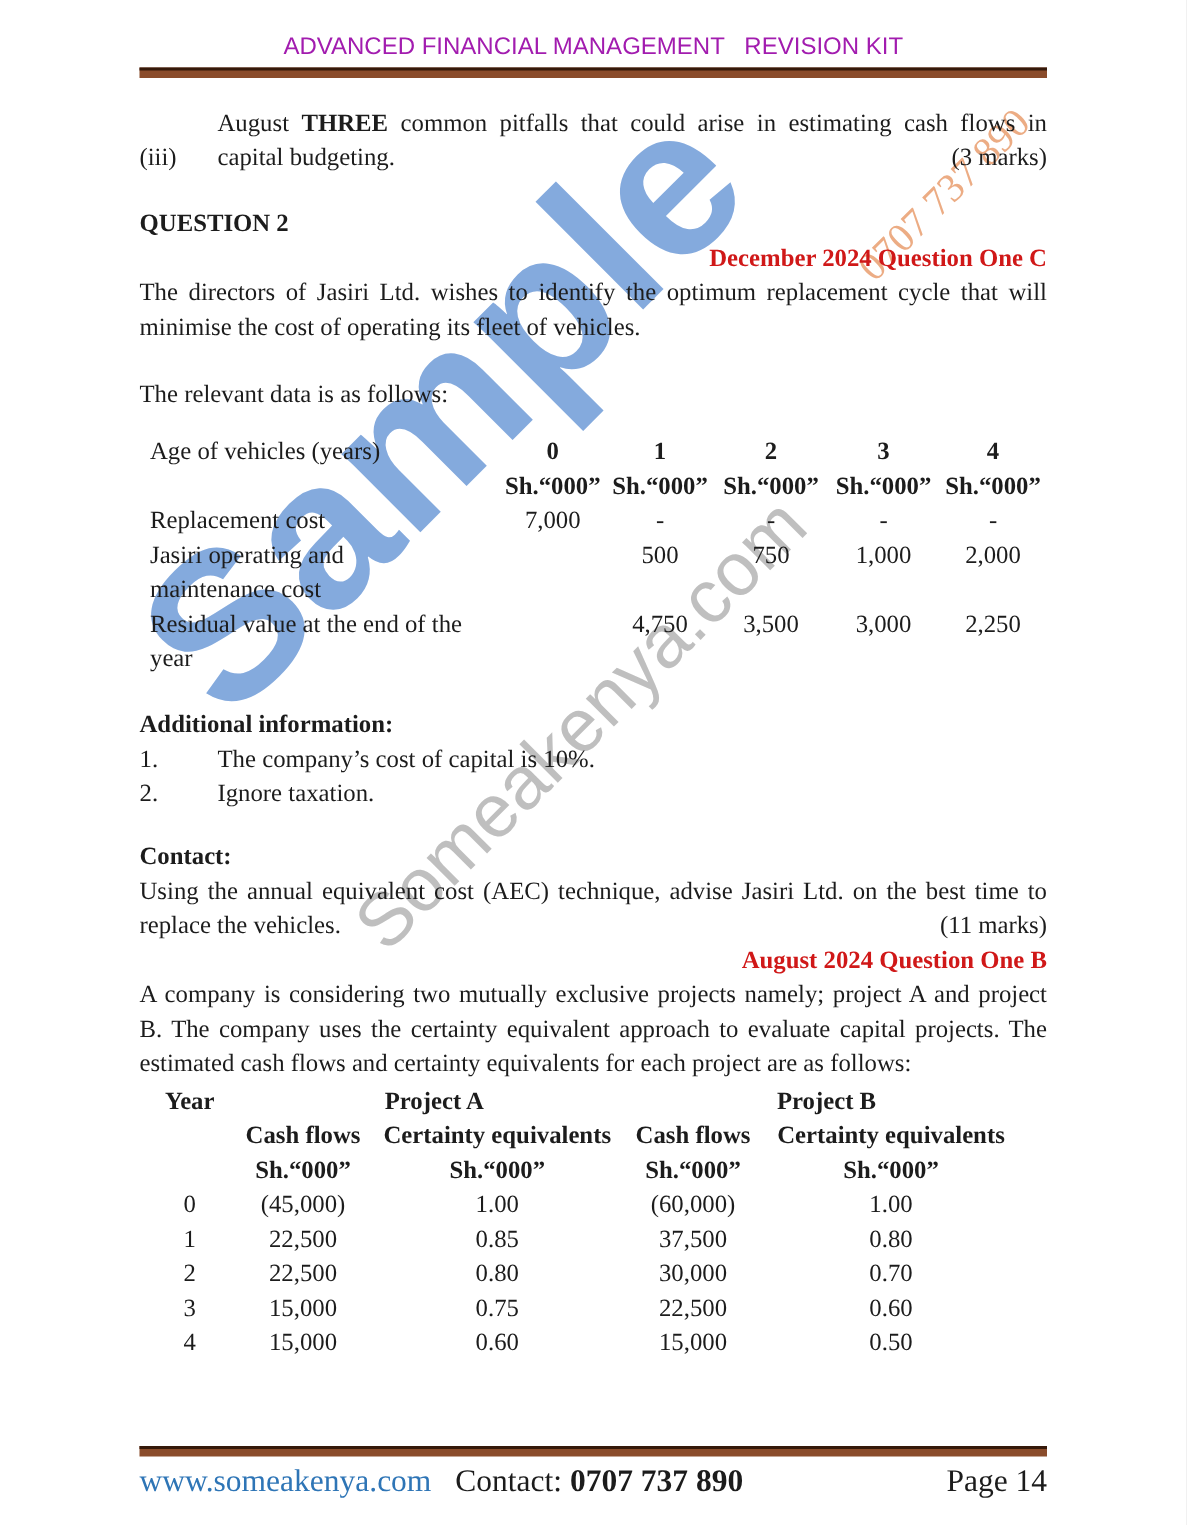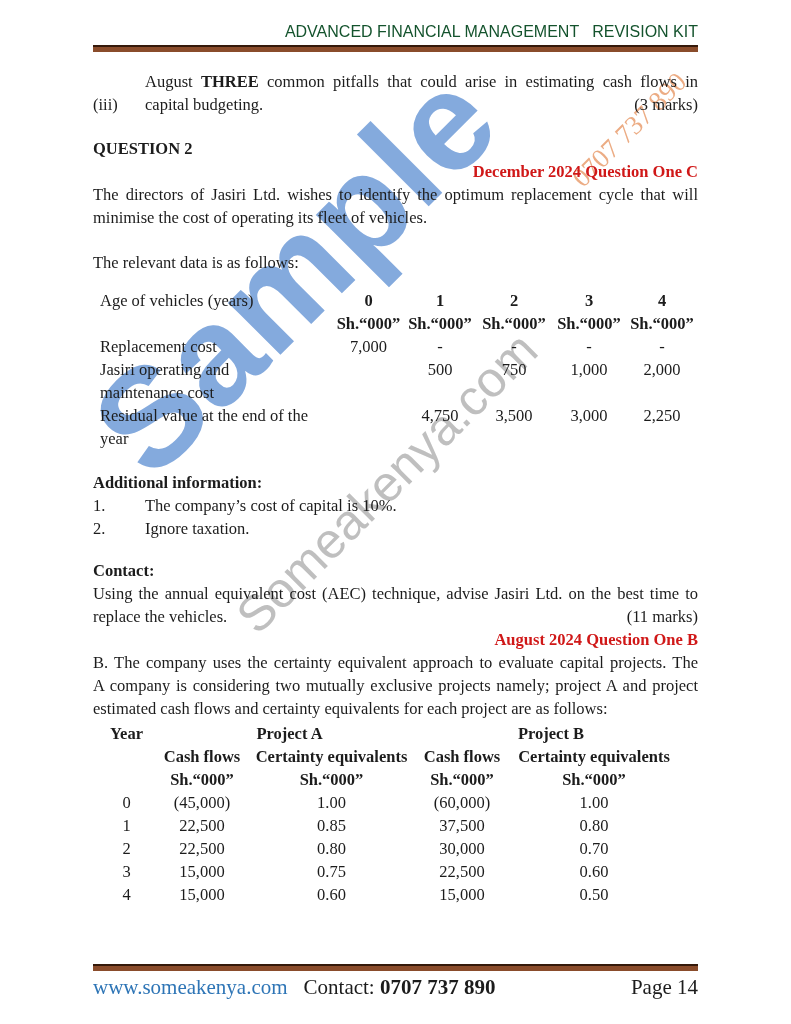--- a/index.html
+++ b/index.html
@@ -34,24 +34,24 @@
   .wm-phone {
     left:577px; top:167px;
     font-family:"Liberation Serif", serif;
     font-size:27px; line-height:1.15;
     color:#eba87e; opacity:0.95;
     transform: rotate(-45deg);
   }
   
   .content { position:relative; z-index:1; padding:22px 93px 0 93px; }
   .header-title {
-    text-align:right;
+    text-align:center;
     font-family:"Liberation Sans", sans-serif;
     font-size:16px; line-height:20px;
-    color:#14532d;
+    color:#a21caf;
     white-space:pre;
   }
   .rule {
     margin-top:3px; height:5px;
     background:#8a4c2b;
     border-top:2px solid #35190a;
   }
   
   .q-item { display:flex; margin-top:18px;align-items:flex-end; }
   .q-item-label { width:52px; flex:0 0 52px; }
@@ -190,22 +190,22 @@
     </div>
 
     <div class="req-heading">Contact:</div>
     <div>
       <div class="just">Using the annual equivalent cost (AEC) technique, advise Jasiri Ltd. on the best time to</div>
       <div><span class="marks">(11 marks)</span><span>replace the vehicles.</span></div>
     </div>
 
     <div class="subheading">August 2024 Question One B</div>
     <div>
+      <div class="just">A company is considering two mutually exclusive projects namely; project A and project</div>
       <div class="just">B. The company uses the certainty equivalent approach to evaluate capital projects. The</div>
-      <div class="just">A company is considering two mutually exclusive projects namely; project A and project</div>
       <div>estimated cash flows and certainty equivalents for each project are as follows:</div>
     </div>
 
     <table class="t2">
       <colgroup>
           <col style="width:67px">
           <col style="width:84px">
           <col style="width:175px">
           <col style="width:86px">
           <col style="width:178px">

